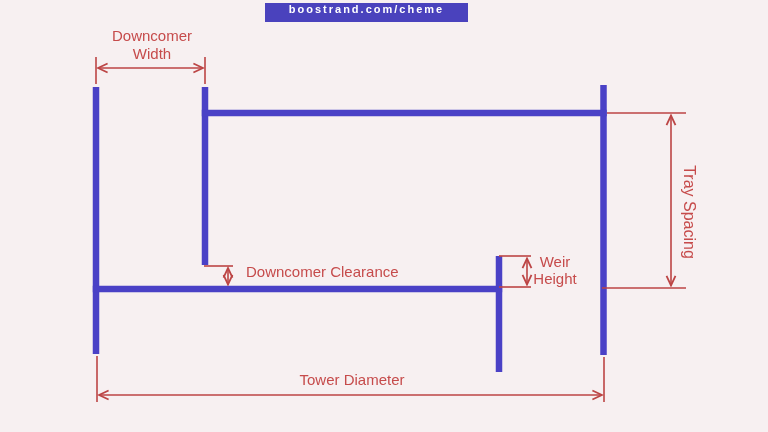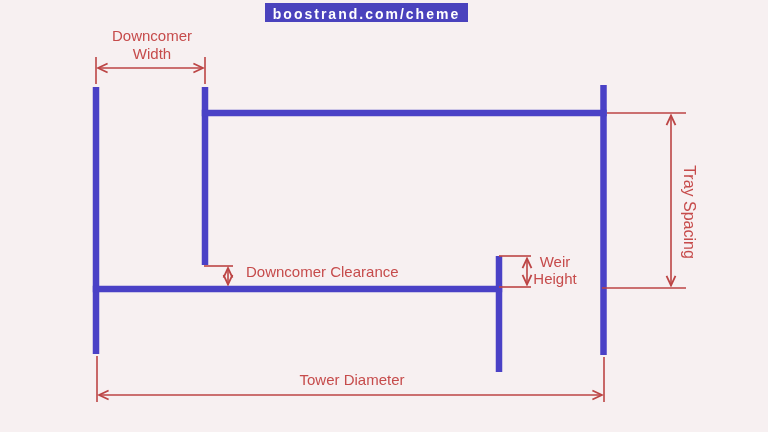--- a/index.html
+++ b/index.html
@@ -13,23 +13,23 @@
   }
   .badge {
     position: absolute;
     left: 265px;
     top: 3px;
     width: 203px;
     height: 19px;
     background: var(--badge_bg, #4a42bd);
     color: var(--badge_text, #ffffff);
     display: flex;
-    align-items: flex-end;
+    align-items: flex-start;
     justify-content: center;
-    font-size: 14px;
+    font-size: 11px;
     font-weight: bold;
     letter-spacing: 2px;
     white-space: nowrap;
   }
   svg.diagram { position: absolute; left: 0; top: 0; }
   .b { stroke: var(--blue, #4a41c6); stroke-width: 6.5; fill: none; }
   .r { stroke: var(--red_line, #bc4545); stroke-width: 1.6; fill: none; }
   .ah { stroke: var(--red_line, #bc4545); stroke-width: 1.4; fill: none; }
   text.lbl {
     fill: var(--red_text, #c64b4b);

